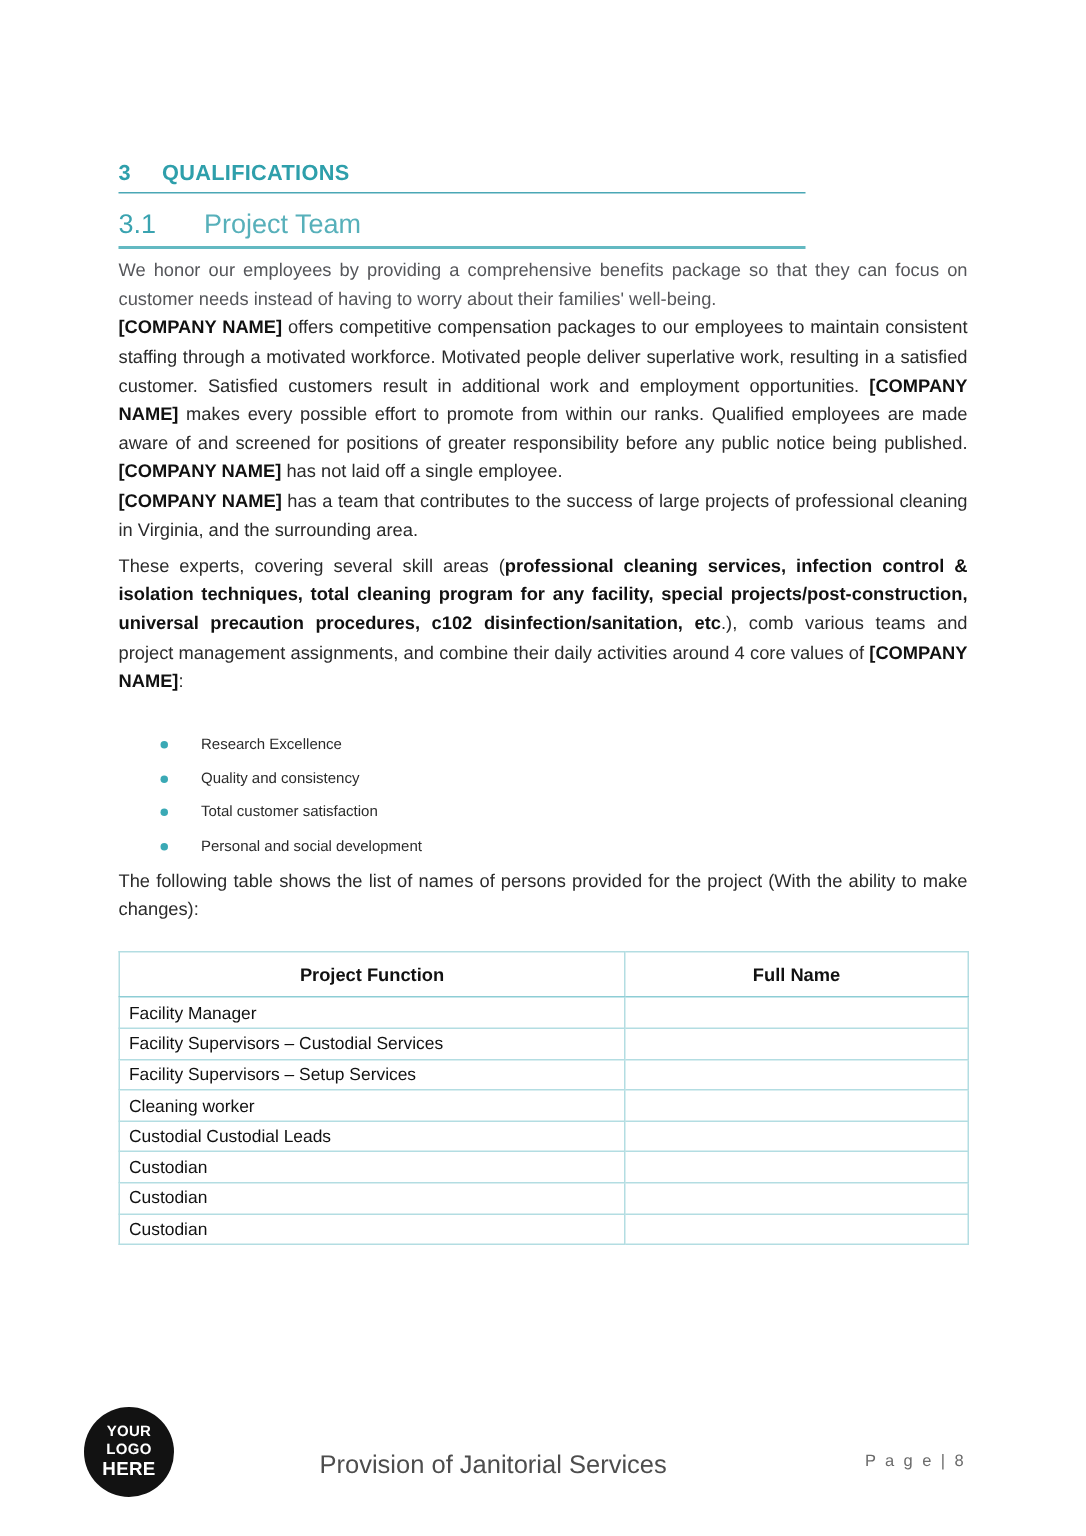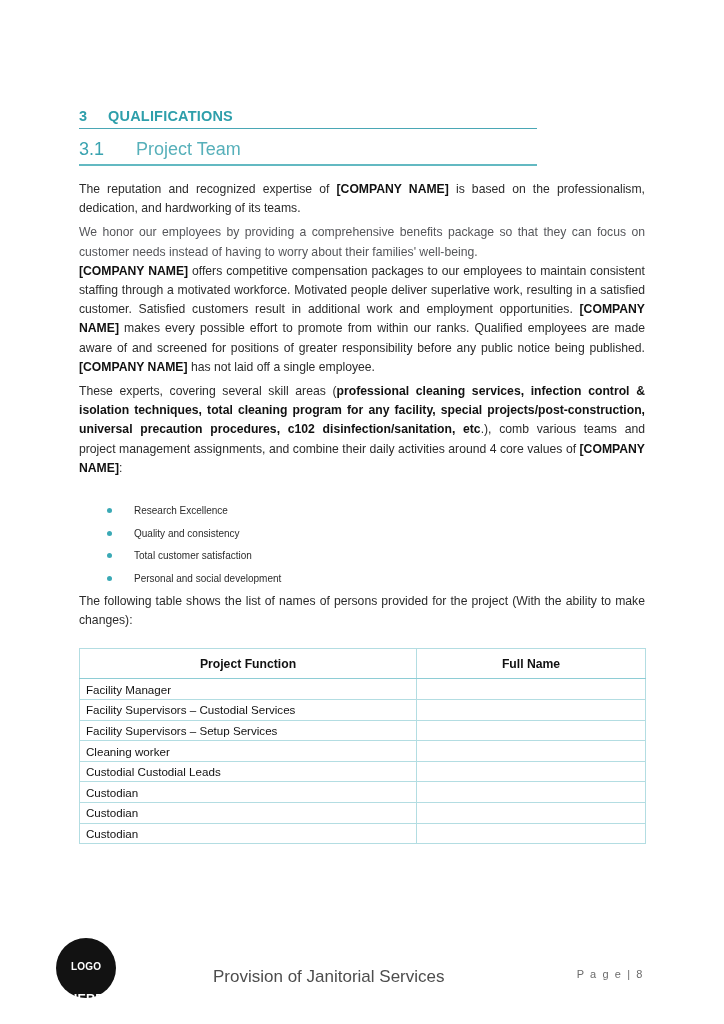--- a/index.html
+++ b/index.html
@@ -148,21 +148,20 @@
     width: 60px;
     height: 60px;
     border-radius: 50%;
     background: #121212;
     color: #ffffff;
     display: flex;
     flex-direction: column;
     align-items: center;
     justify-content: center;
     line-height: 1;
-    gap: 20px;
   }
   .logo .l1 { font-size: 10px; font-weight: bold; letter-spacing: 0.2px; margin-bottom: 1.5px; }
   .logo .l2 { font-size: 10px; font-weight: bold; letter-spacing: 0.2px; margin-bottom: 1.5px; }
   .logo .l3 { font-size: 12.5px; font-weight: bold; letter-spacing: 0.2px; }
 
   .footer-title {
     position: absolute;
     left: 213px;
     top: 39px;
     font-size: 17px;
@@ -187,26 +186,26 @@
     <div class="h1-row">
       <span class="h1-num">3</span>
       <span class="h1-text">QUALIFICATIONS</span>
     </div>
 
     <div class="h2-row">
       <span class="h2-num">3.1</span>
       <span class="h2-text">Project Team</span>
     </div>
 
-    <p class="body gap-1"><span>The reputation and recognized expertise of </span><b>[COMPANY NAME]</b><span> is based on the professionalism, dedication, and hardworking of its teams.</span></p>
 
     <p class="body light gap-2">We honor our employees by providing a comprehensive benefits package so that they can focus on customer needs instead of having to worry about their families' well-being.</p>
 
     <p class="body gap-3"><b>[COMPANY NAME]</b><span>  offers competitive compensation packages to our employees to maintain consistent staffing through a motivated workforce. Motivated people deliver superlative work, resulting in a satisfied customer. Satisfied customers result in additional work and employment opportunities. </span><b>[COMPANY NAME]</b><span>  makes every possible effort to promote from within our ranks. Qualified employees are made aware of and screened for positions of greater responsibility before any public notice being published. </span><b>[COMPANY NAME]</b><span> has not laid off a single employee.</span></p>
 
+    <p class="body gap-3"><b>[COMPANY NAME]</b><span>  has a team that contributes to the success of large projects of professional cleaning in Virginia, and the surrounding area.</span></p>
 
     <p class="body gap-2"><span>These experts, covering several skill areas (</span><b>professional cleaning services, infection control &amp; isolation techniques, total cleaning program for any facility, special projects/post-construction, universal precaution procedures, c102 disinfection/sanitation, etc</b><span>.), comb various teams and project management assignments, and combine their daily activities around 4 core values of </span><b>[COMPANY NAME]</b><span>:</span></p>
 
     <ul class="values">
       <li><span class="dot"></span><span>Research Excellence</span></li>
       <li><span class="dot"></span><span>Quality and consistency</span></li>
       <li><span class="dot"></span><span>Total customer satisfaction</span></li>
       <li><span class="dot"></span><span>Personal and social development</span></li>
     </ul>
 

